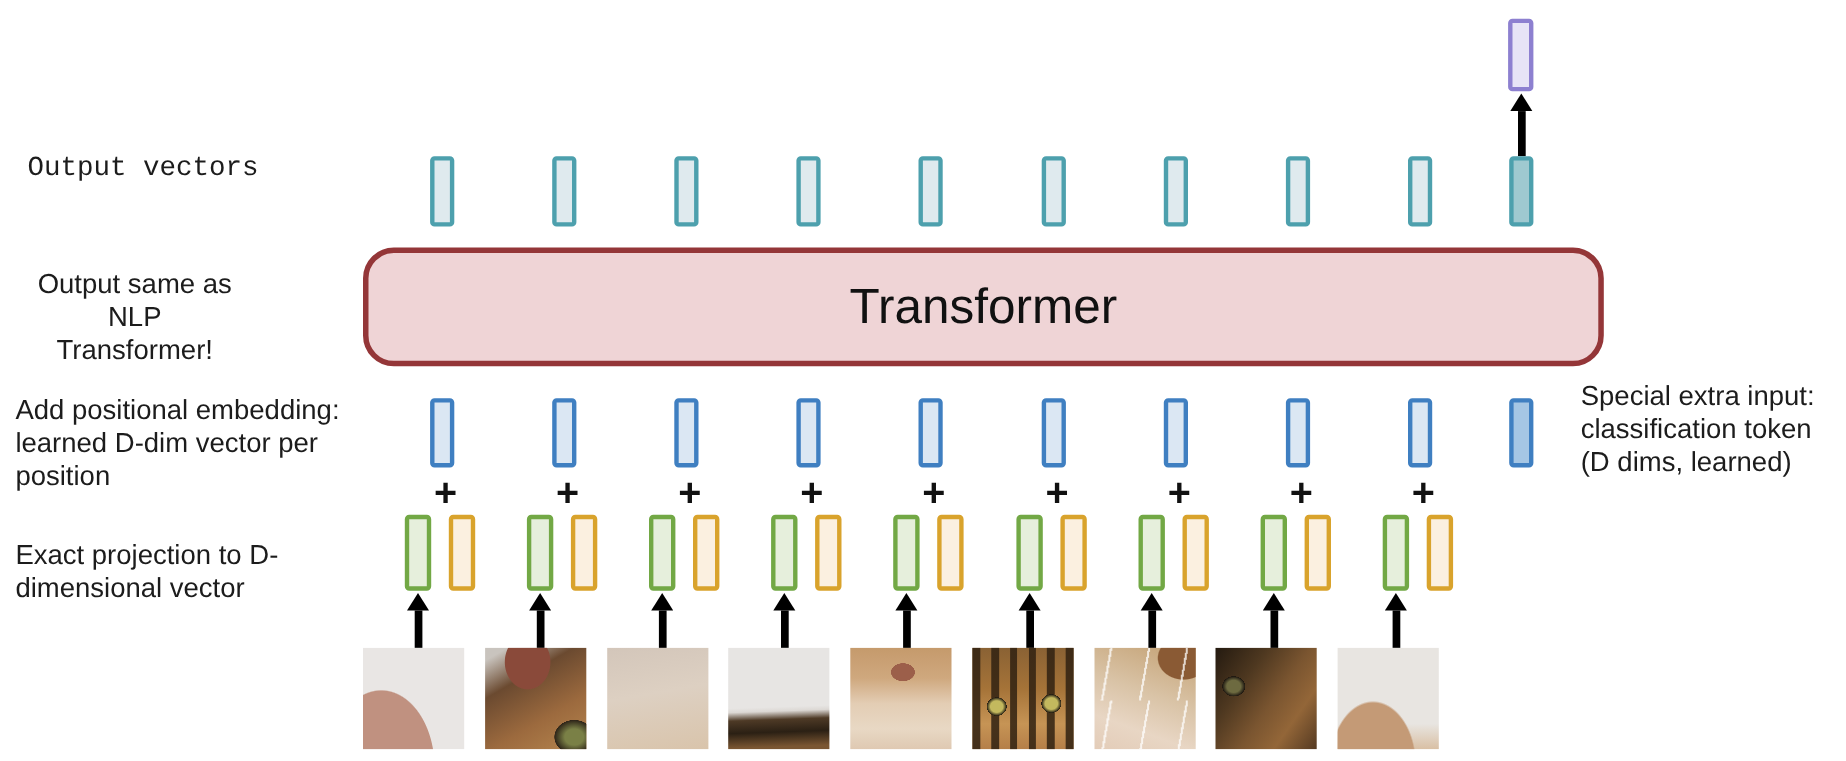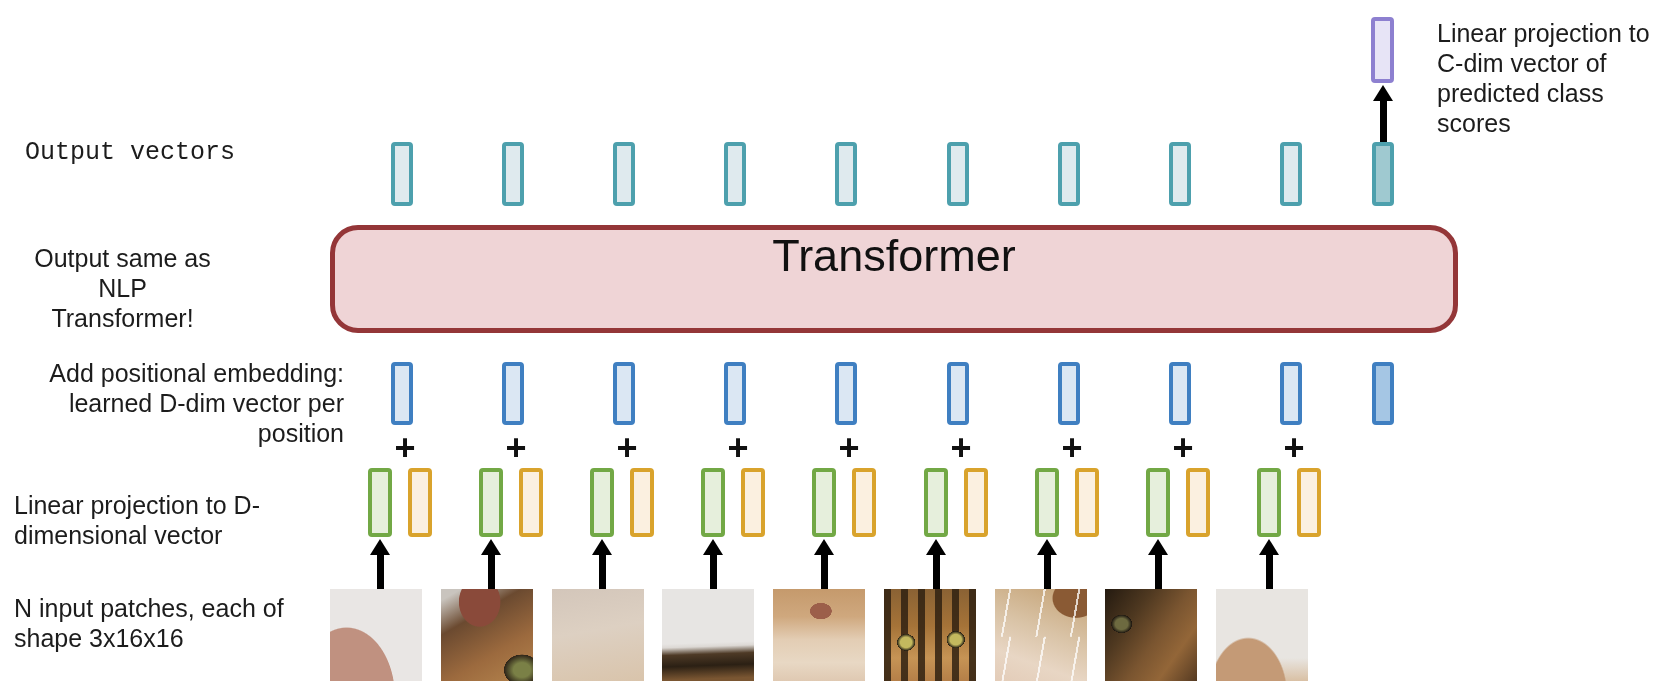--- a/index.html
+++ b/index.html
@@ -8,21 +8,21 @@
     background:var(--background,#fff); overflow:hidden;
     font-family:"Liberation Sans", sans-serif; color:var(--text,#1c1c1c);
   }
   .lbl { position:absolute; white-space:pre-line; font-size:25px; line-height:30px; color:var(--text,#1c1c1c); }
   .lbl.center { text-align:center; }
 
   .tbox {
     position:absolute; left:330px; top:225px; width:1128px; height:108px;
     box-sizing:border-box; background:var(--transformer-fill);
     border:5px solid var(--transformer-border); border-radius:28px;
-    display:flex; justify-content:center;
+    display:flex; align-items:center; justify-content:center;
   }
   .tbox .tlabel { font-size:45px; color:#111; }
 
   .rect { position:absolute; box-sizing:border-box; border-radius:4px; }
   .rect.teal   { width:22px; height:64px; border:4px solid var(--teal-border);   background:var(--teal-fill); }
   .rect.teal.dark { background:var(--teal-dark-fill); }
   .rect.blue   { width:22px; height:63px; border:4px solid var(--blue-border);   background:var(--blue-fill); }
   .rect.blue.dark { background:var(--blue-dark-fill); }
   .rect.green  { width:24px; height:69px; border:4px solid var(--green-border);  background:var(--green-fill); }
   .rect.orange { width:24px; height:69px; border:4px solid var(--orange-border); background:var(--orange-fill); }
@@ -66,32 +66,29 @@
         linear-gradient(180deg, #e8e5e1 0%, #e8e5e1 75%, #d9c0a4 100%); }
 </style>
 </head>
 <body>
 
 <div class="canvas" style="--background: #ffffff; --text: #1c1c1c; --arrow: #000000; --teal-border: #4da0ad; --teal-fill: #dfeaee; --teal-dark-fill: #9fc9d0; --purple-border: #8d80d0; --purple-fill: #e7e4f6; --blue-border: #3f7fc1; --blue-fill: #dbe7f3; --blue-dark-fill: #a5c6e4; --green-border: #72a845; --green-fill: #e6efdc; --orange-border: #d9a32c; --orange-fill: #fbf0e0; --transformer-fill: #efd4d6; --transformer-border: #943638;">
 
   <div class="lbl center" style="left:20px; top:138px; width:220px;font-family:Liberation Mono, monospace;">Output vectors</div>
   <div class="lbl center" style="left:10px; top:243px; width:225px;">Output same as NLP
 Transformer!</div>
-  <div class="lbl" style="left:14px; top:358px; width:330px;text-align:right;">Add positional embedding:
+  <div class="lbl" style="left:14px; top:358px; width:330px;">Add positional embedding:
 learned D-dim vector per
 position</div>
-  <div class="lbl" style="left:14px; top:490px; width:330px;">Linear projection to D-
+  <div class="lbl" style="left:14px; top:490px; width:330px;">Exact projection to D-
 dimensional vector</div>
-  <div class="lbl" style="left:14px; top:593px; width:330px;">N input patches, each of
-shape 3x16x16</div>
 
-  <div class="lbl" style="left:1437px; top:18px; width:235px;">Linear projection to
-C-dim vector of
-predicted class
-scores</div>
+  <div class="lbl" style="left:1437px; top:345px; width:235px;">Special extra input:
+classification token
+(D dims, learned)</div>
 
   <div class="tbox">
     <span class="tlabel">Transformer</span>
   </div>
 
   <div id="columns">
       <div class="rect teal" style="left: 391px; top: 142px;"></div>
       <div class="rect blue" style="left: 391px; top: 362px;"></div>
       <div class="plus" style="left: 391px; top: 430px;">+</div>
       <div class="rect green" style="left: 368px; top: 468px;"></div>

